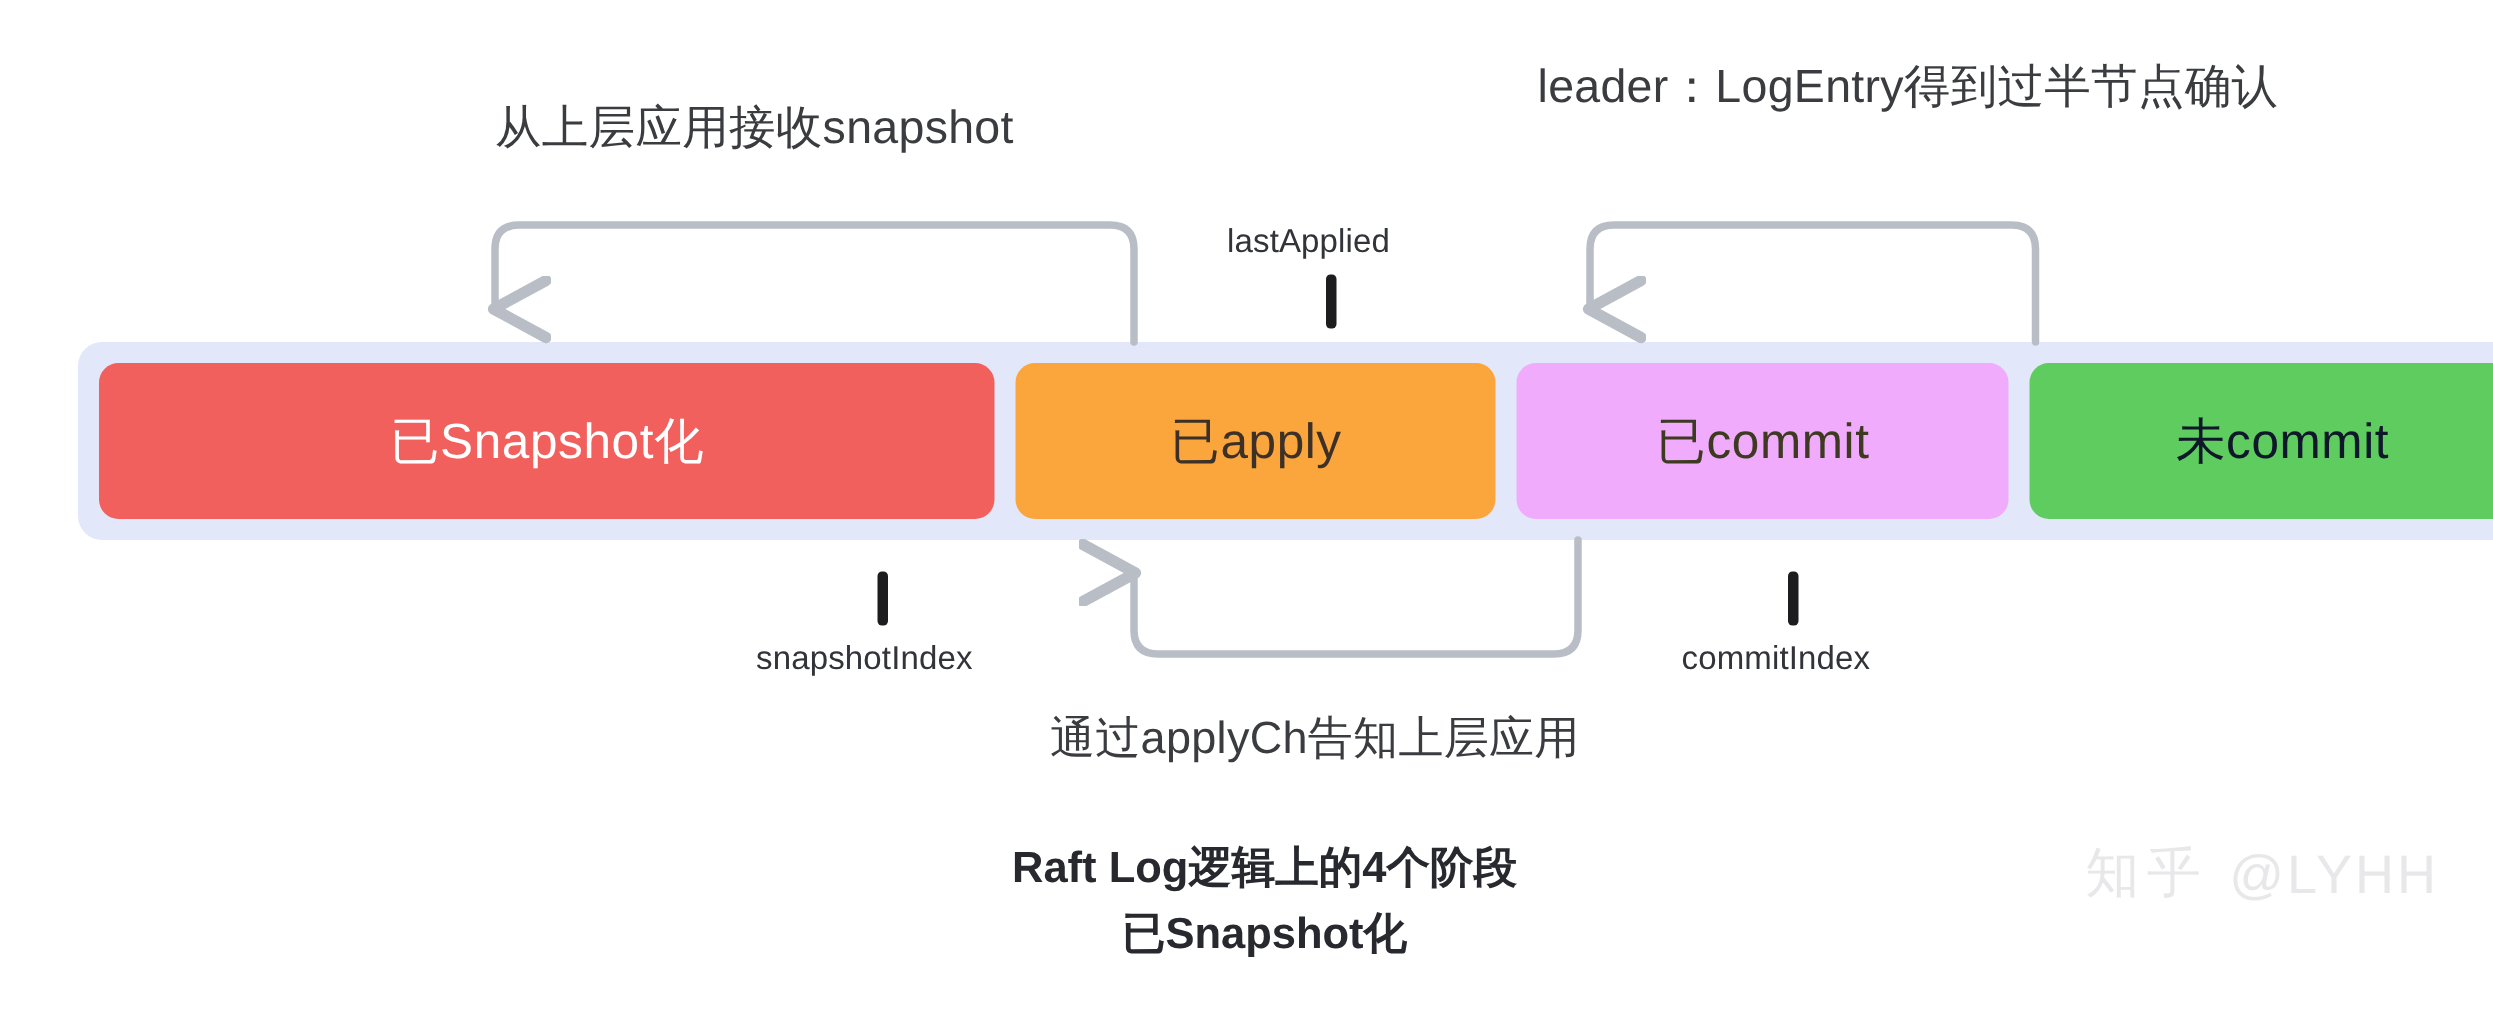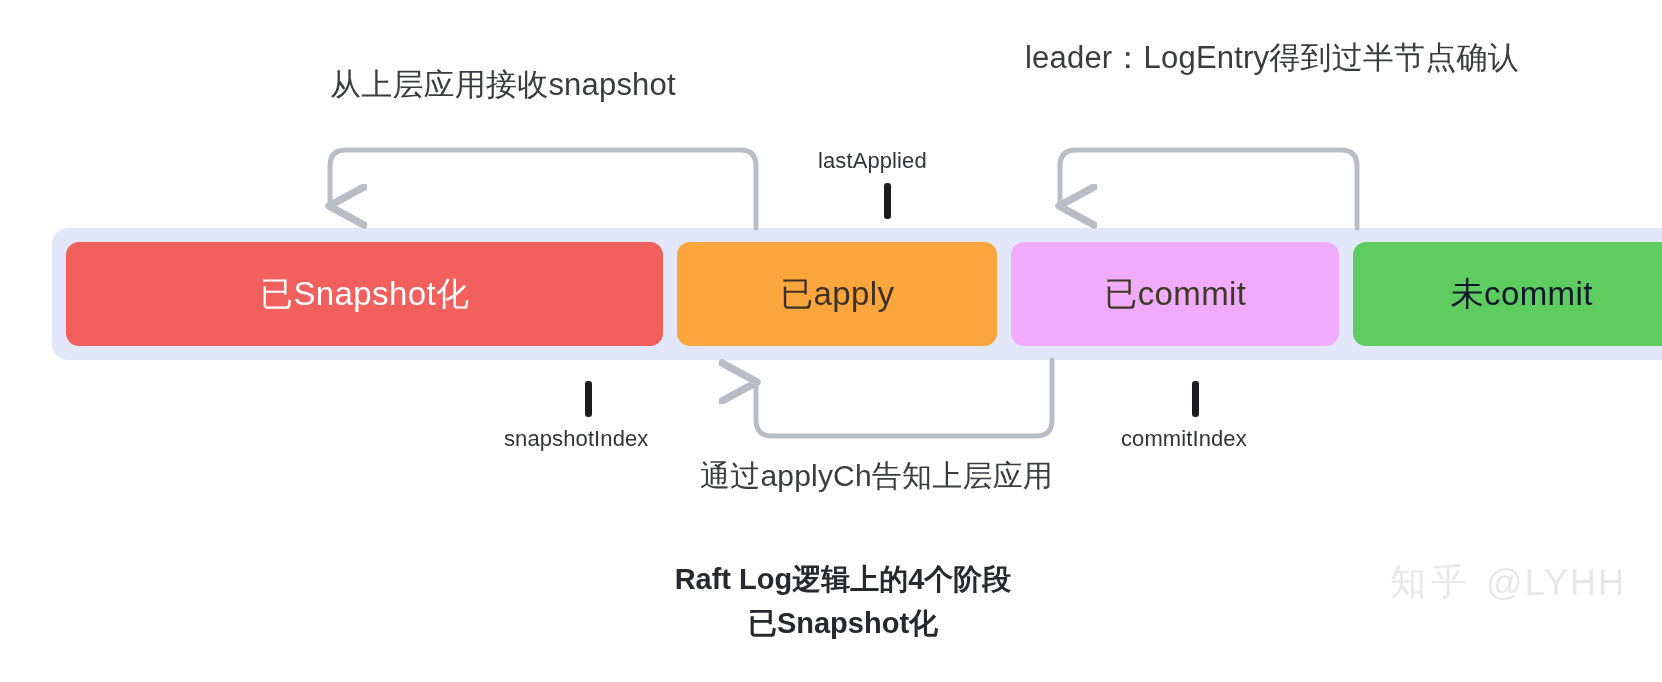--- a/index.html
+++ b/index.html
@@ -25,21 +25,21 @@
   
   .annot {
     font-size: 31px;
     color: #3a3c40;
     line-height: 1.42;
     white-space: nowrap;
     letter-spacing: .2px;
   }
   #label-snapshot-source { left: 330px; top: 63px; }
   #label-commit-rule     { left: 1025px; top: 36px; }
-  #label-applych         { left: 700px; top: 455px; font-size: 30px; }
+  #label-applych         { left: 700px; top: 472px; font-size: 30px; }
 
   .ptr-label {
     font-size: 22px;
     color: #32343a;
     white-space: nowrap;
     letter-spacing: .1px;
   }
   #label-lastapplied    { left: 818px; top: 148px; }
   #label-snapshotindex  { left: 504px; top: 426px; }
   #label-commitindex    { left: 1121px; top: 426px; }

